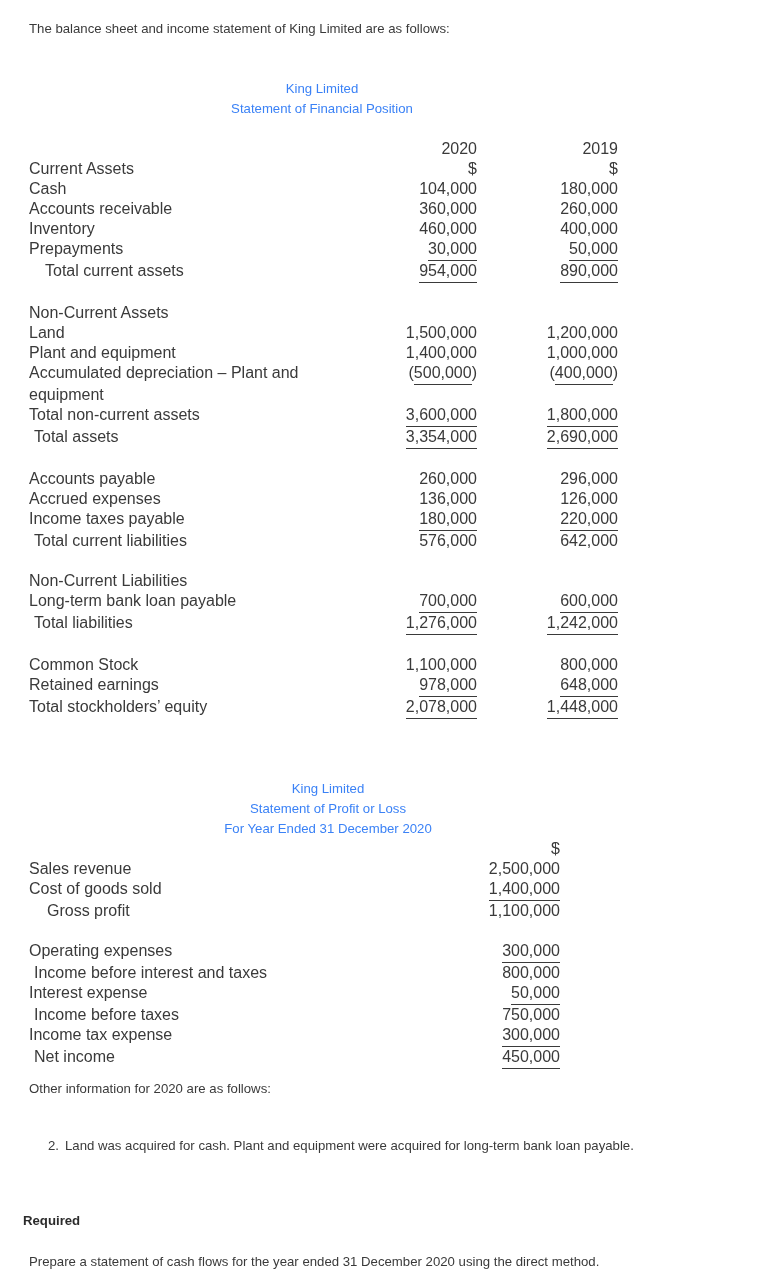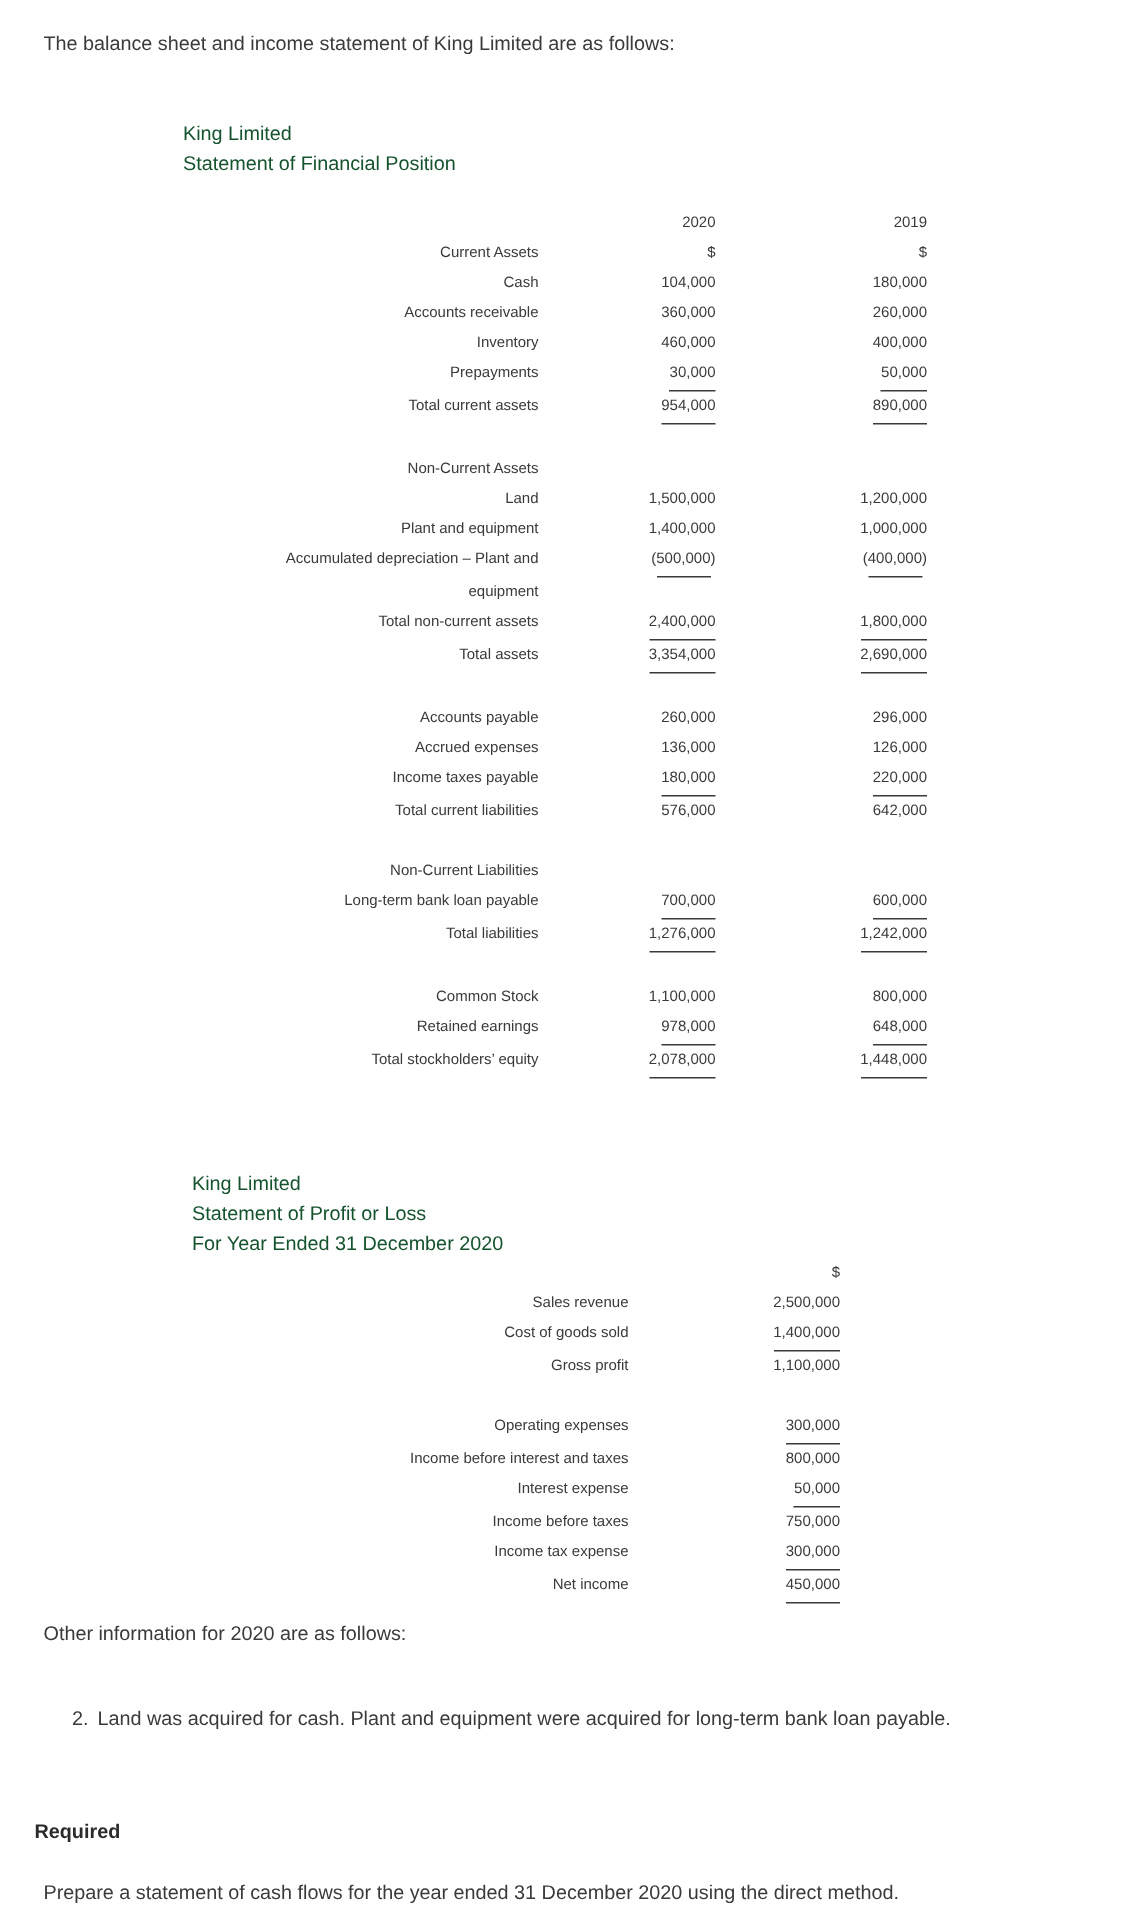--- a/index.html
+++ b/index.html
@@ -28,42 +28,43 @@
   .intro {
     position: absolute;
     left: 29px;
     top: 11px;
     font-size: 13.2px;
     color: #3a3a3a;
     white-space: nowrap;
   }
   .titleblock {
     position: absolute;
-    font-size: 13.2px;
-    color: #14532d;
+    text-align: center;
+    font-size: 13.2px;
+    color: #3b82f6;
     line-height: 20px;
   }
   .titleblock div { white-space: nowrap; }
 
   
   .stmt {
     position: absolute;
     border-collapse: collapse;
-    font-size: 10px;
+    font-size: 16px;
     color: #3a3a3a;
   }
   .stmt td {
     padding: 0;
     height: 20px;
     line-height: 20px;
     vertical-align: top;
     white-space: nowrap;
   }
   td.lbl {
-    text-align: right;
+    text-align: left;
   }
   td.num {
     text-align: right;
   }
   
   tr.gap td { height: 20px; line-height: 20px; }
 
   
   .ind0 { padding-left: 0px !important; }
   .ind1 { padding-left: 5px !important; }
@@ -199,21 +200,21 @@
           <td class="num paren"><span class="par">(</span><span class="dig">500,000</span><span class="par">)</span></td>
           <td class="num paren"><span class="par">(</span><span class="dig">400,000</span><span class="par">)</span></td>
         </tr>
         <tr>
           <td class="lbl ind0">equipment</td>
           <td class="num"></td>
           <td class="num"></td>
         </tr>
         <tr>
           <td class="lbl ind0">Total non-current assets</td>
-          <td class="num u1"><span class="val">2,400,000</span></td>
+          <td class="num u1"><span class="val">3,600,000</span></td>
           <td class="num u1"><span class="val">1,800,000</span></td>
         </tr>
         <tr>
           <td class="lbl ind1">Total assets</td>
           <td class="num u1"><span class="val">3,354,000</span></td>
           <td class="num u1"><span class="val">2,690,000</span></td>
         </tr>
         <tr class="gap">
           <td></td>
           <td></td>

